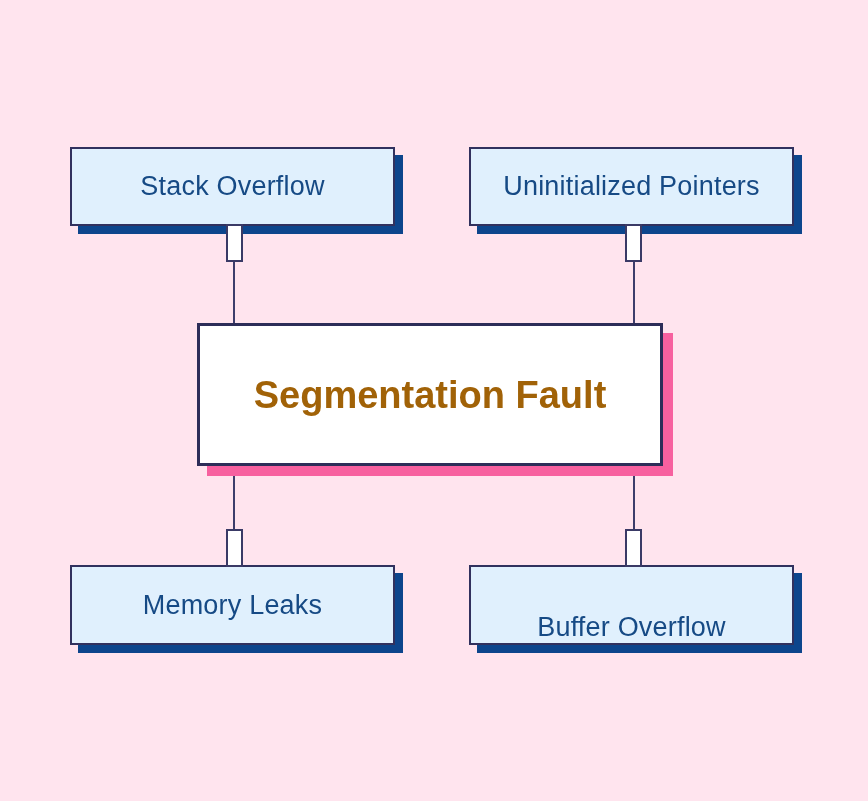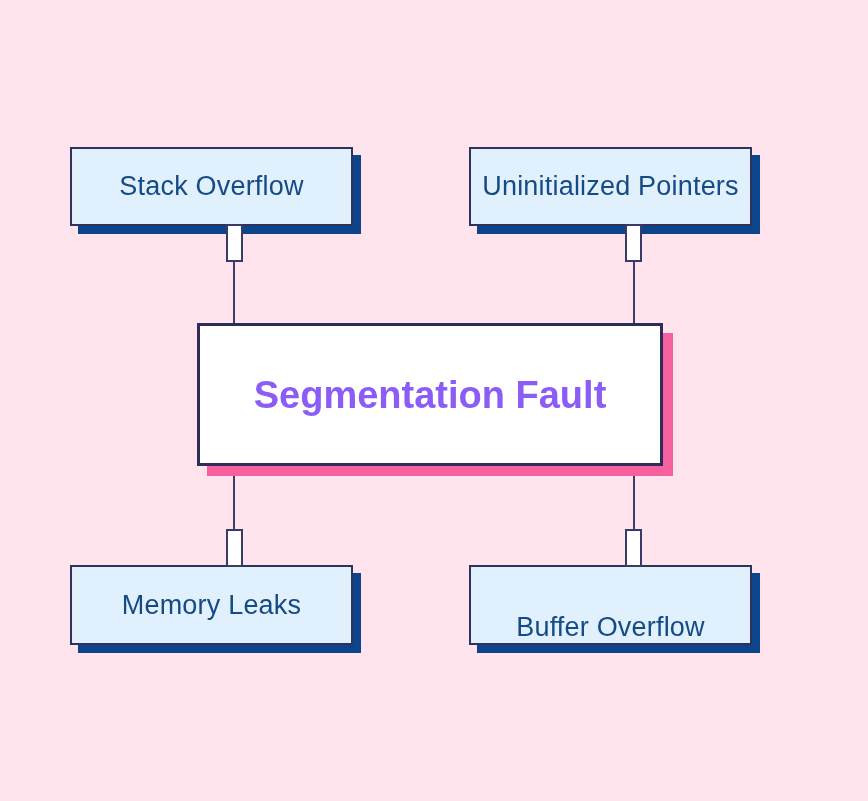--- a/index.html
+++ b/index.html
@@ -24,21 +24,21 @@
   }
   .edge.left  { left: 233px; }
   .edge.right { left: 633px; }
   .edge.top    { top: 226px; height: 97px; }
   .edge.bottom { top: 466px; height: 100px; }
 
   
   .node {
     position: absolute;
     box-sizing: border-box;
-    width: 283px;
+    width: 325px;
     height: 80px;
     background: #e0f0fd;
     border: 2px solid #31315e;
     box-shadow: 8px 8px 0 0 #0d458c;
     display: flex;
     align-items: center;
     justify-content: center;
     z-index: 2;
   }
   .node .label {
@@ -66,21 +66,21 @@
     display: flex;
     flex-direction: column;
     align-items: center;
     justify-content: center;
     z-index: 2;
   }
   .center-node .title-line {
     font-size: 38px;
     line-height: 52px;
     font-weight: 700;
-    color: #8b5cf6;
+    color: #a16207;
     white-space: nowrap;
   }
 
   
   .port {
     position: absolute;
     box-sizing: border-box;
     width: 17px;
     height: 38px;
     background: #ffffff;

